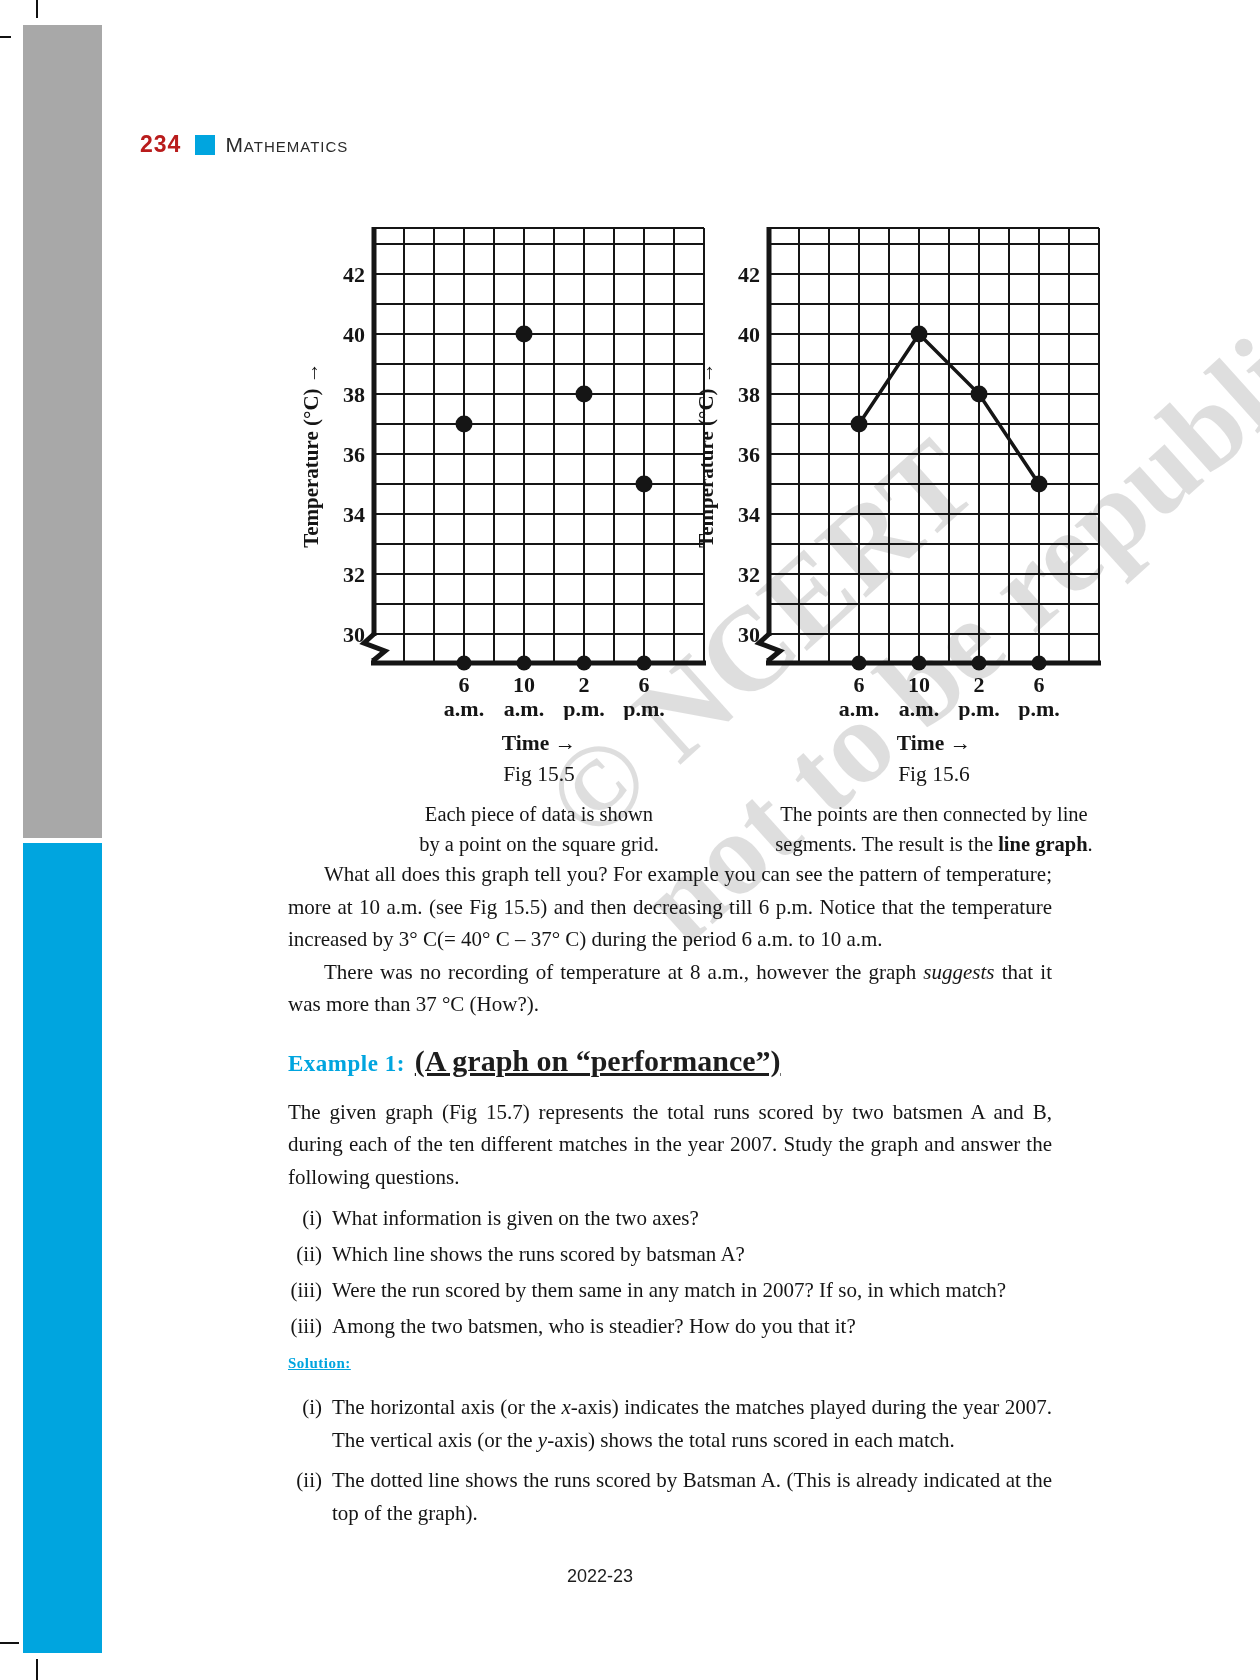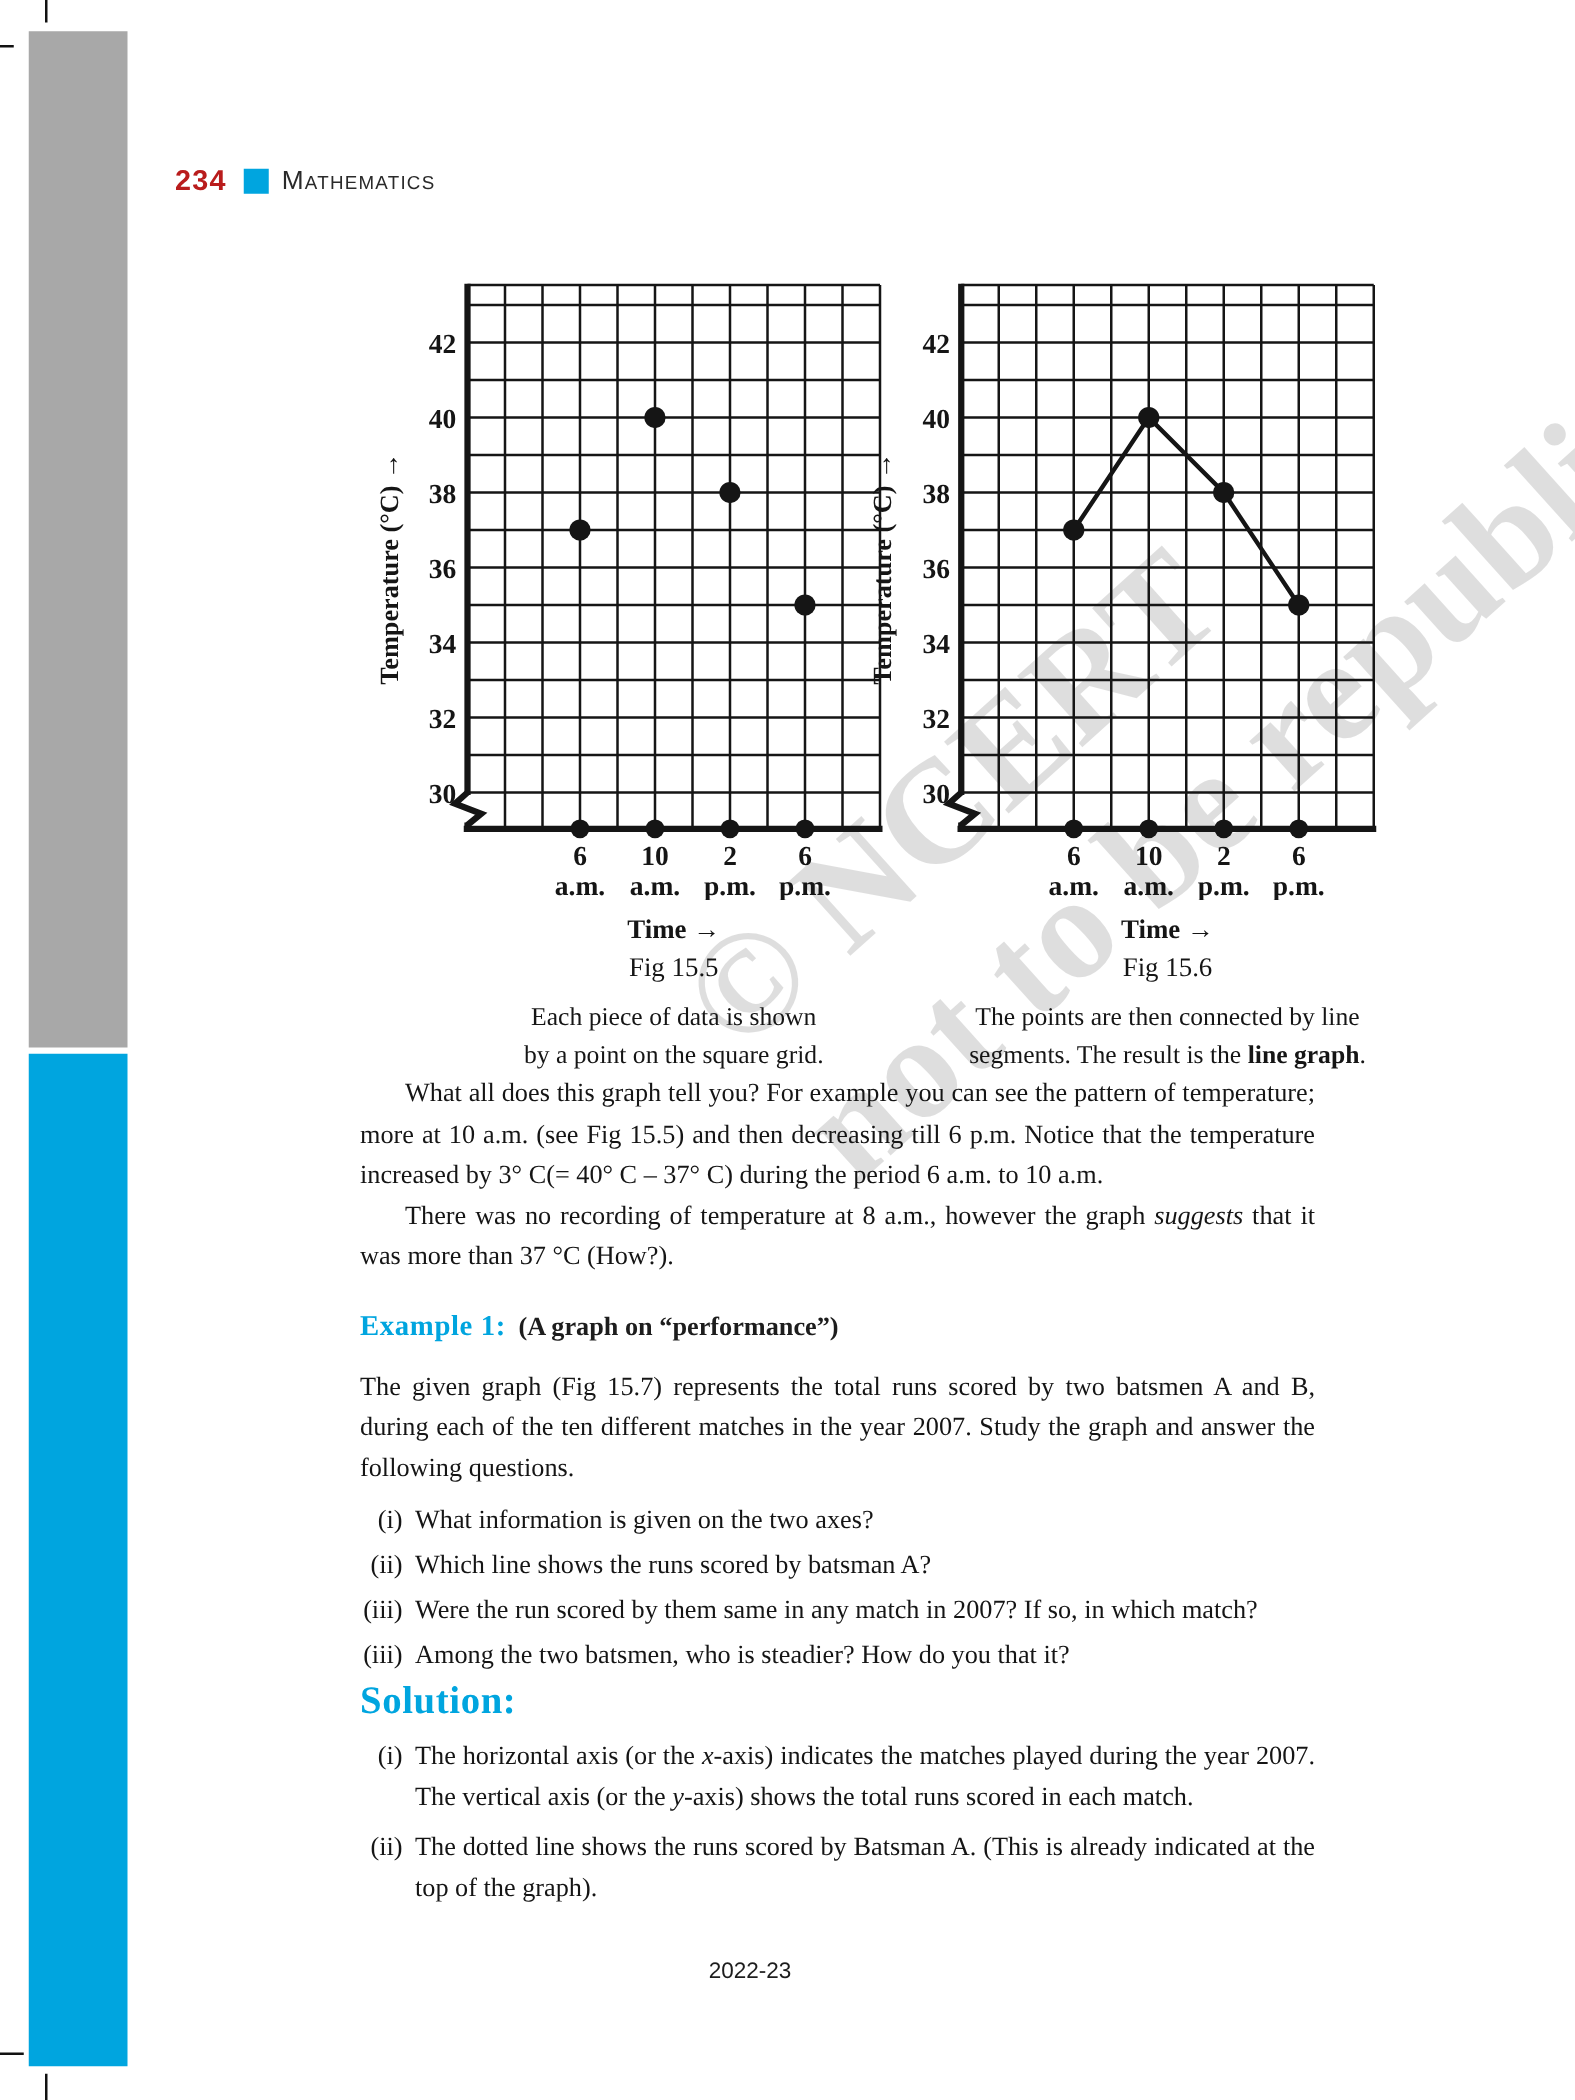--- a/index.html
+++ b/index.html
@@ -46,26 +46,26 @@
   .cap-line{font-size:20.5px;line-height:30px;}
   .cap-bold{font-weight:bold;}
 
   
   .textcol{position:absolute;left:288px;top:858px;width:764px;z-index:2;
            font-size:21px;line-height:32.6px;text-align:justify;}
   .para{margin:0;}
   .indent{text-indent:36px;}
   .example-head{margin-top:24px;font-size:23px;font-weight:bold;text-align:left;}
   .example-label{letter-spacing:0.5px;}
-  .example-title{color:#1d1d1d;margin-left:10px;font-size:21px;}
+  .example-title{color:#1d1d1d;margin-left:10px;font-size:30px;text-decoration:underline;}
   .intro{margin-top:15px;}
   .qlist{margin-top:7px;}
   .q-item{position:relative;padding-left:44px;line-height:36px;text-align:left;}
   .q-num{position:absolute;left:0;width:34px;text-align:right;}
-  .sol-head{margin-top:3px;font-size:31px;font-weight:bold;text-align:left;letter-spacing:0.5px;}
+  .sol-head{margin-top:3px;font-size:15px;font-weight:bold;text-align:left;letter-spacing:0.5px;text-decoration:underline;}
   .slist{margin-top:11px;}
   .s-item{position:relative;padding-left:44px;line-height:33px;margin-bottom:7px;text-align:justify;}
   .s-num{position:absolute;left:0;width:34px;text-align:right;}
   .em{font-style:italic;}
 
   
   .footer{position:absolute;left:140px;top:1566px;width:920px;text-align:center;
           font-family:"Liberation Sans",sans-serif;font-size:18px;color:#1d1d1d;z-index:2;}
 </style>
 </head>

